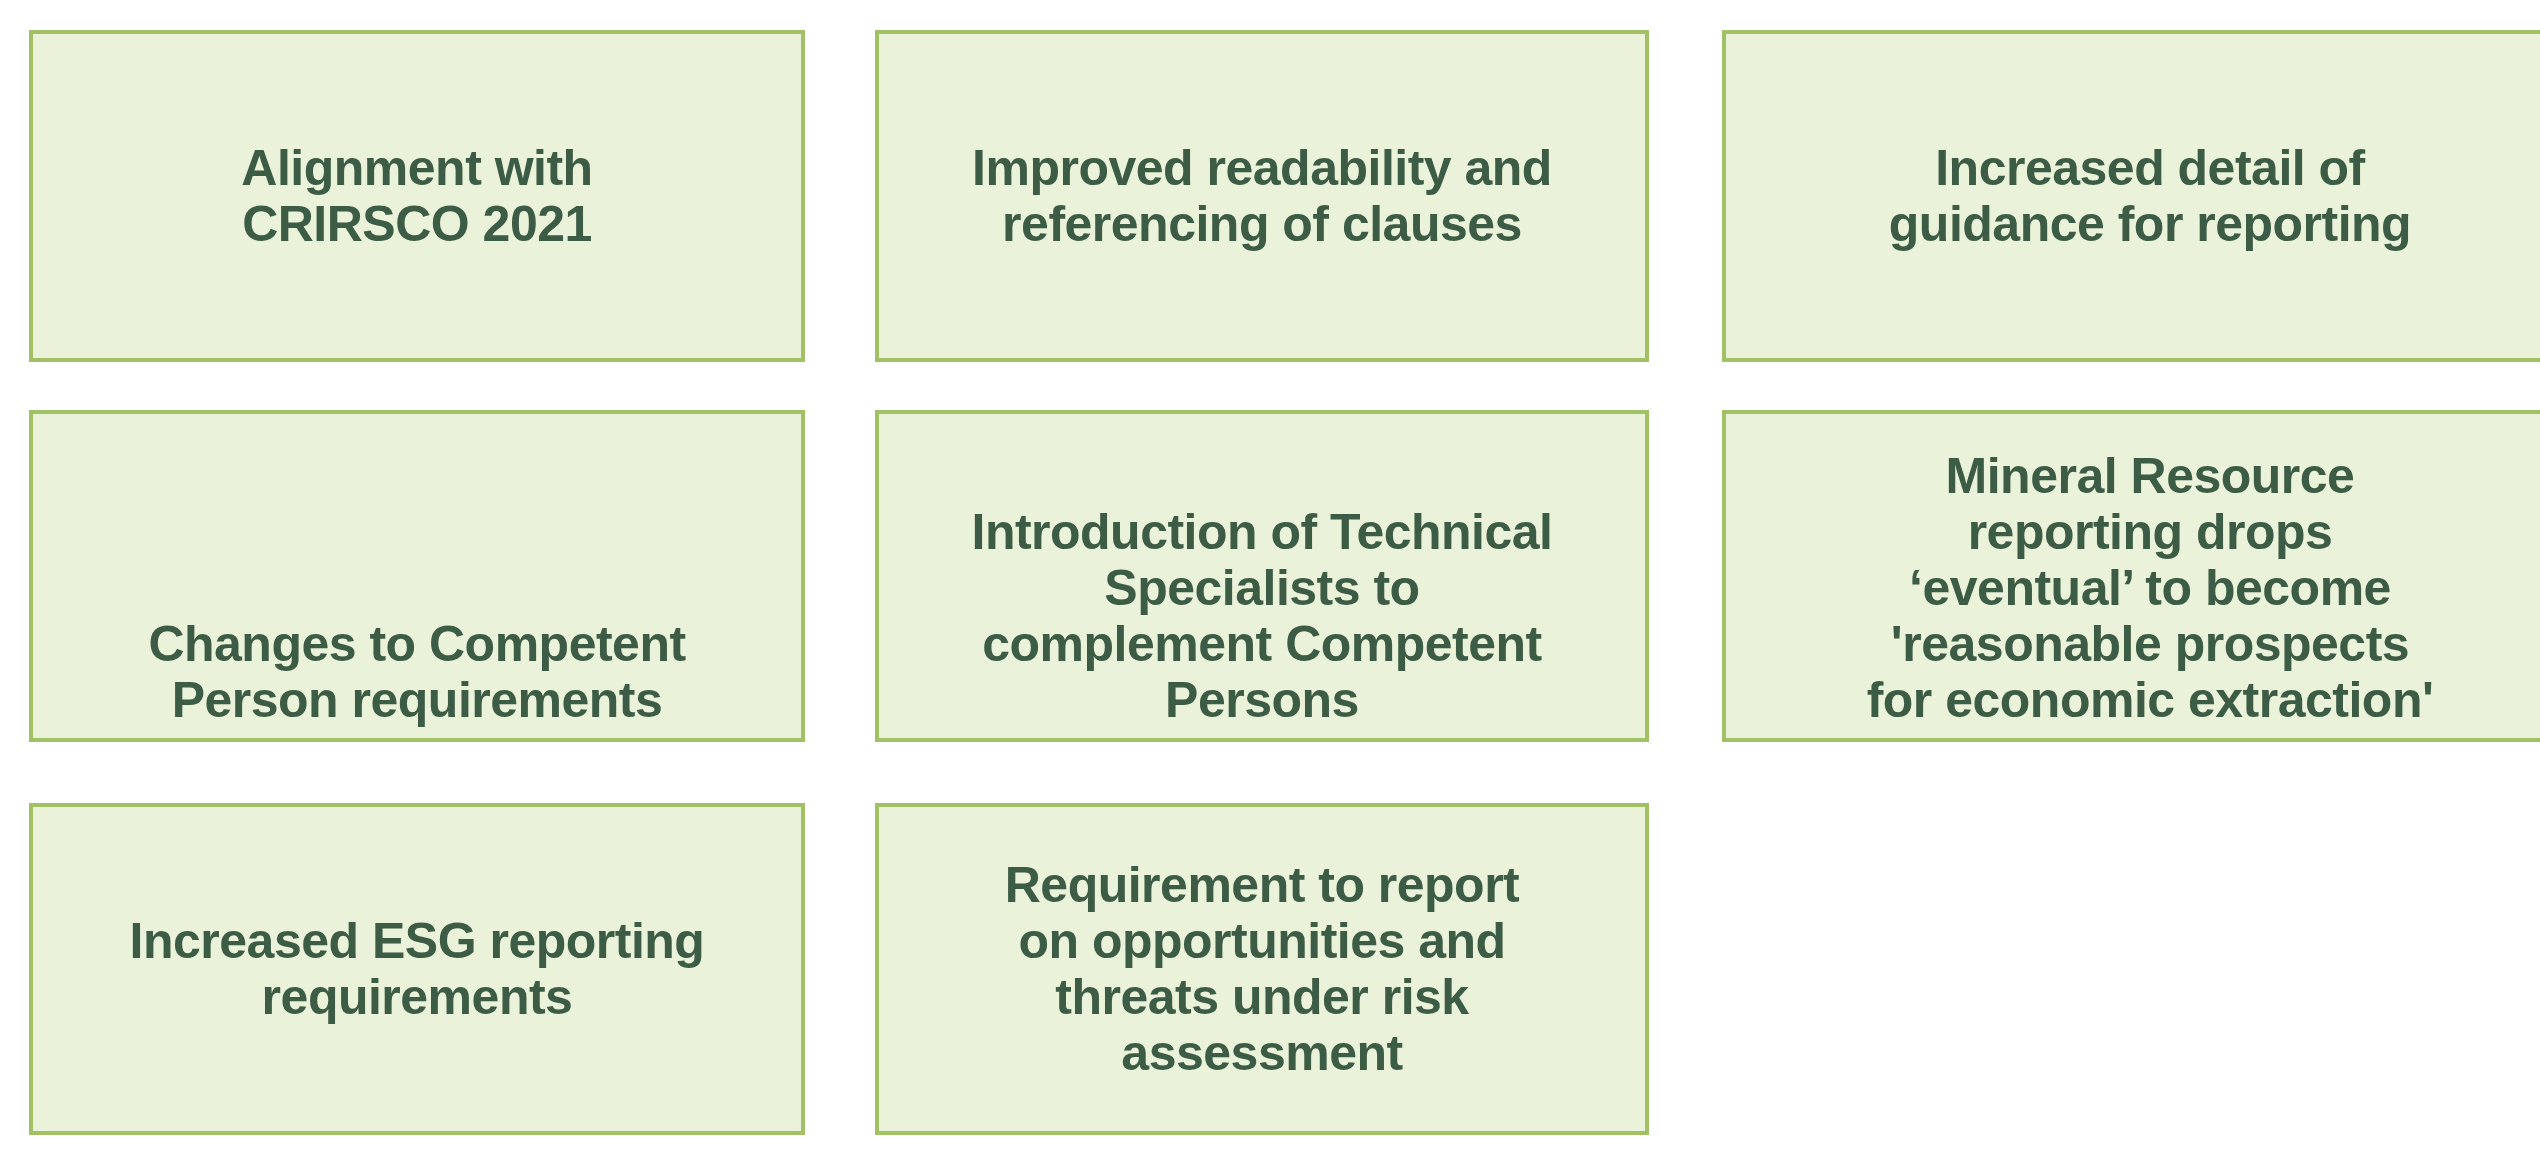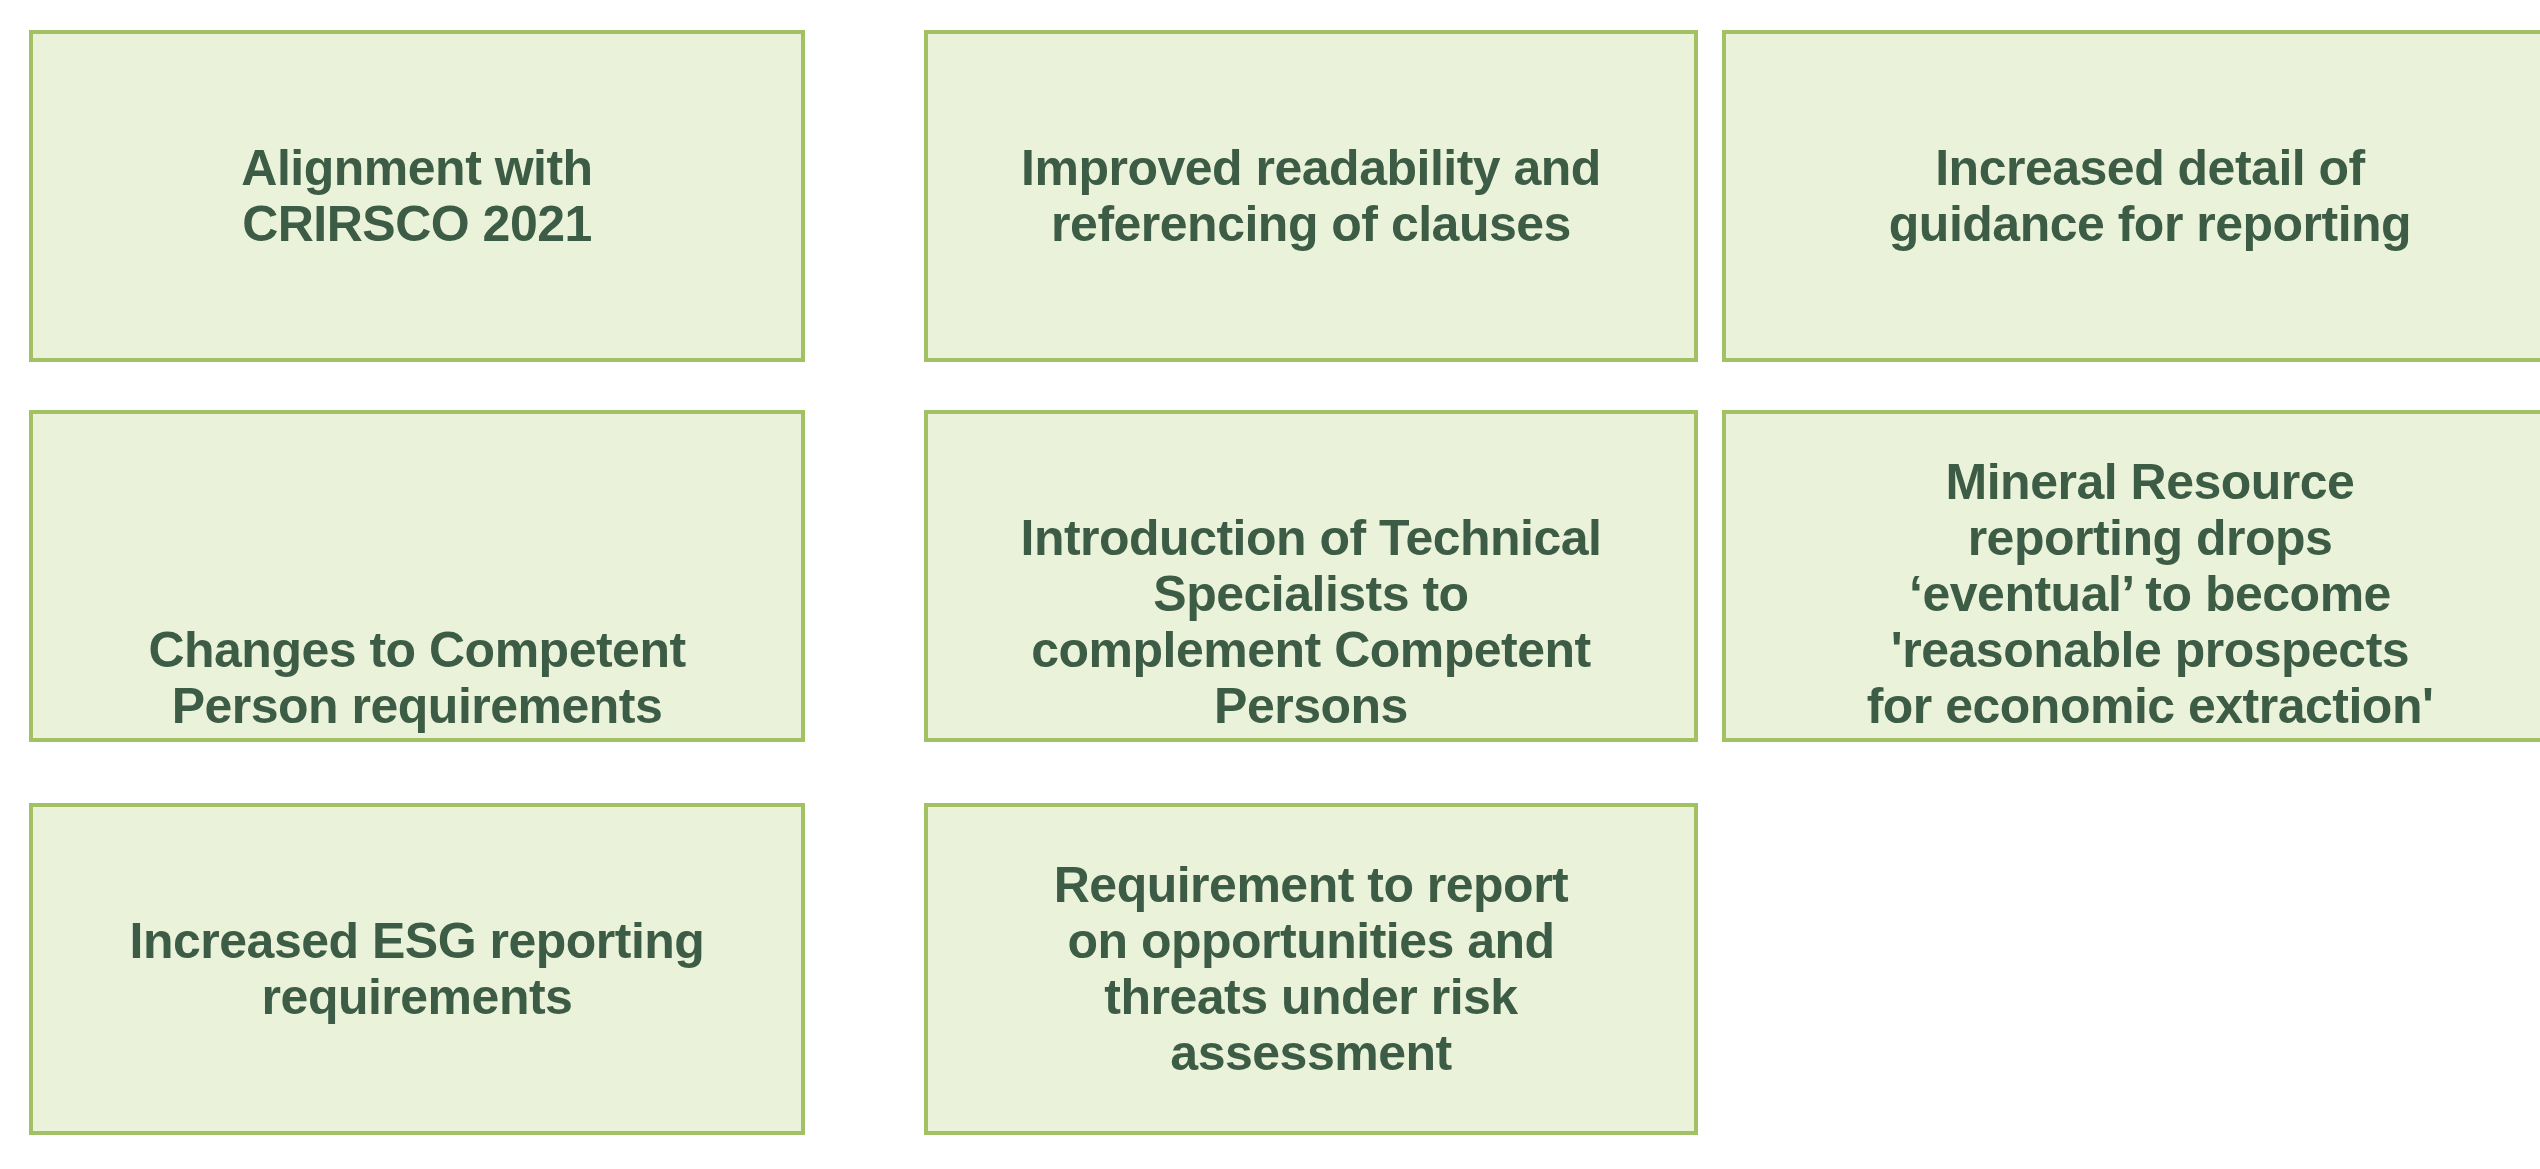--- a/index.html
+++ b/index.html
@@ -17,34 +17,34 @@
   }
   .card {
     position: absolute;
     box-sizing: border-box;
     height: 332px;
     background: #eaf2d9;
     border: 4px solid #a2c164;
     display: flex;
     align-items: center;
     justify-content: center;
-    padding: 4px 18px;
+    padding: 10px 18px;
   }
   .card-text {
     font-weight: 700;
     font-size: 50px;
     line-height: 56px;
     letter-spacing: -0.5px;
     color: #3d5c45;
     text-align: center;
     white-space: pre-line;
   }
   
   .c1 { left: 29px;   width: 776px; }
-  .c2 { left: 924px;  width: 774px; }
+  .c2 { left: 875px;  width: 774px; }
   .c3 { left: 1722px; width: 856px; }
   
   .r1 { top: 30px; }
   .r2 { top: 410px; align-items: flex-end; }
   .r3 { top: 803px; }
 </style>
 </head>
 <body>
 
 <div class="slide">

